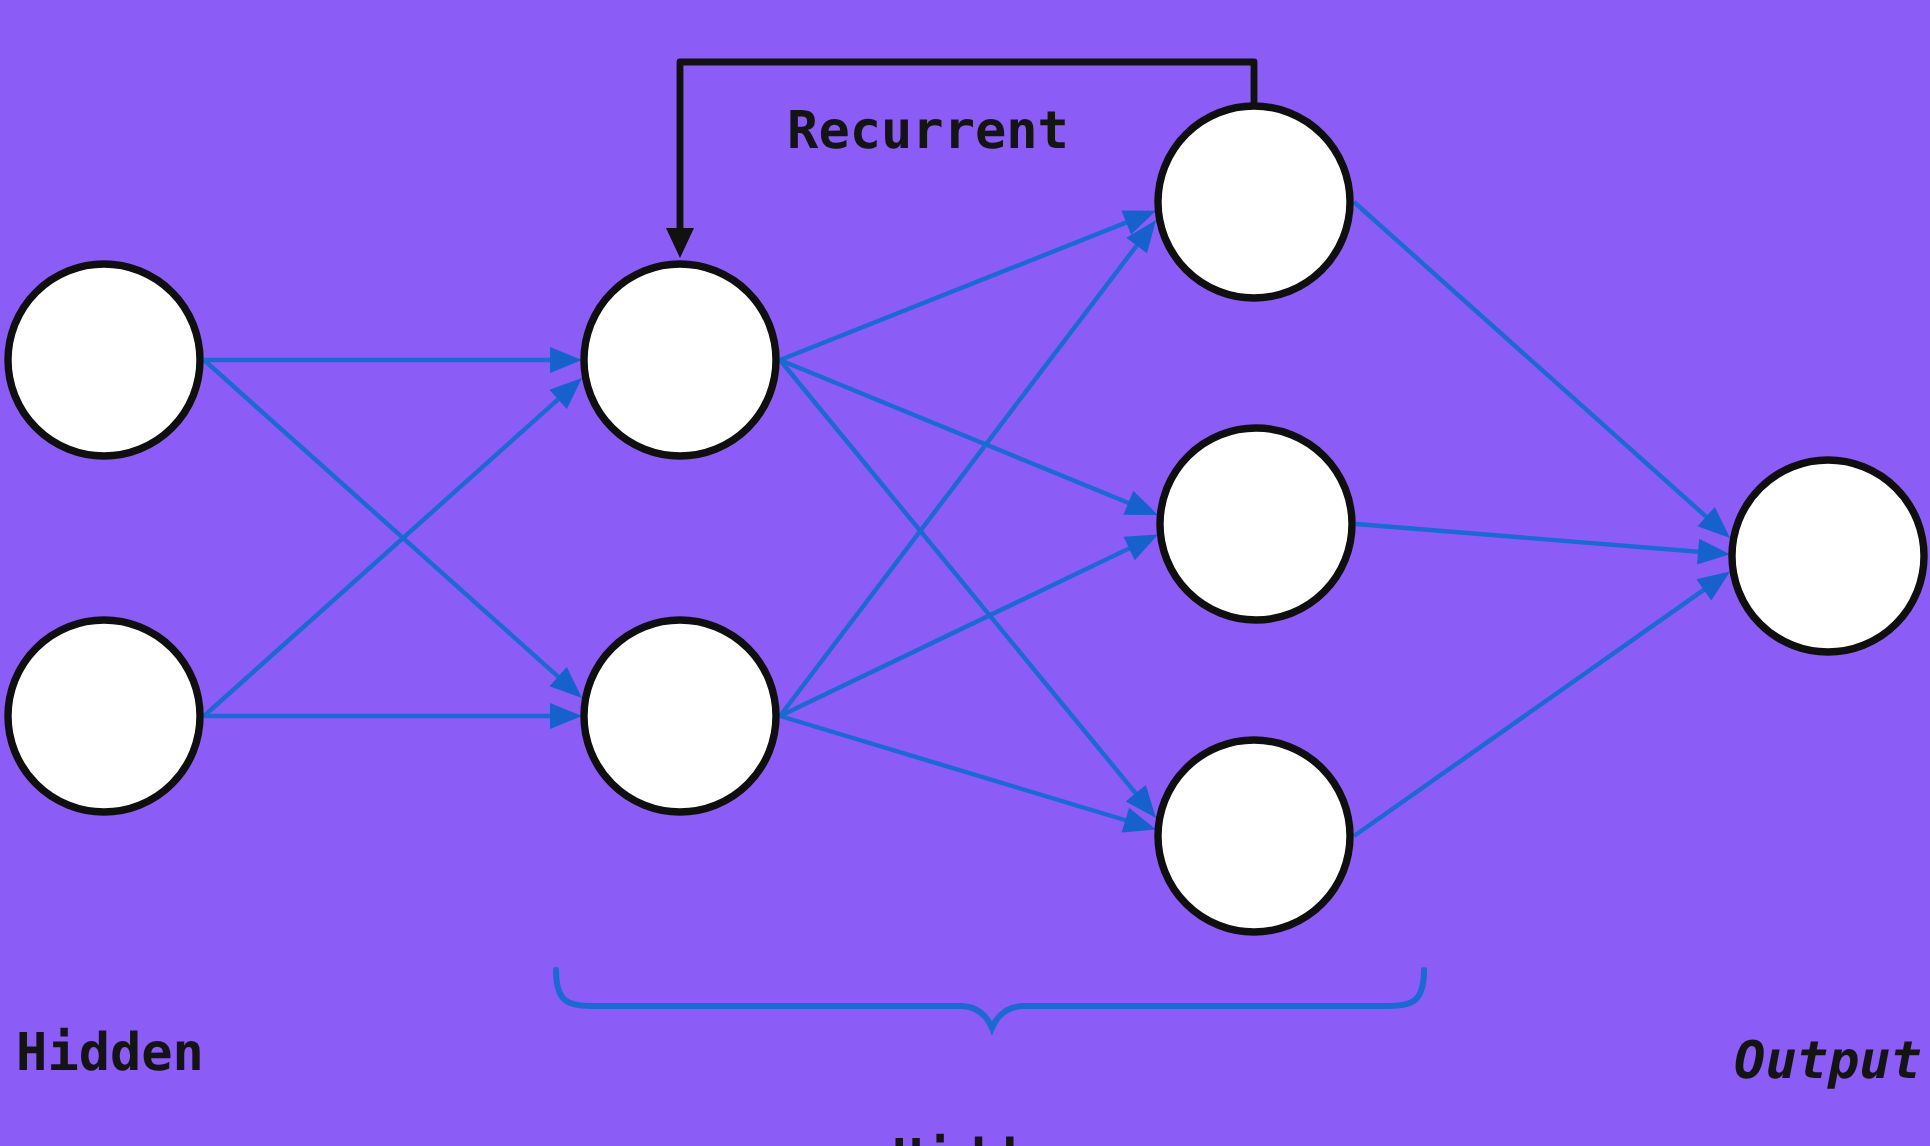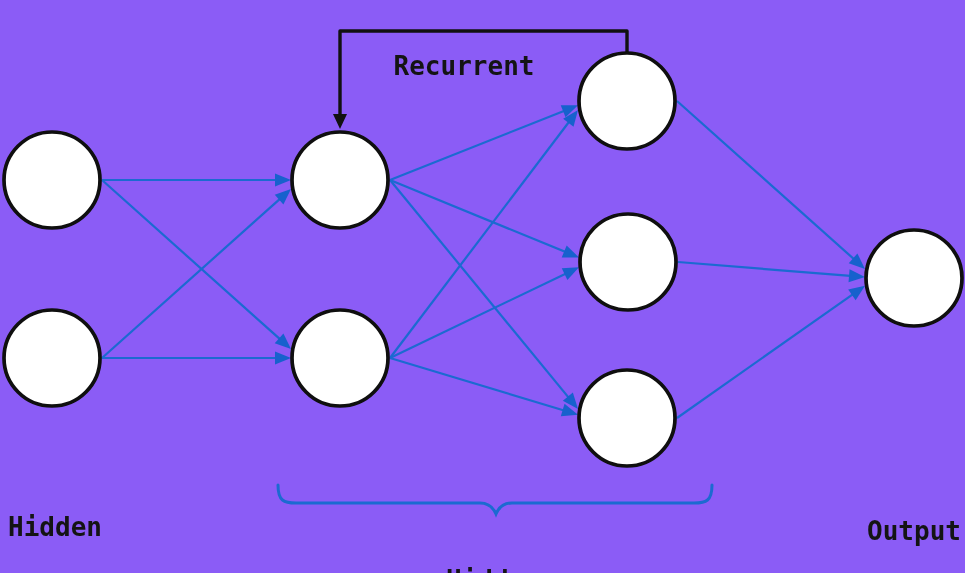--- a/index.html
+++ b/index.html
@@ -28,21 +28,21 @@
     line-height: 28px;
     color: #141414;
     text-align: center;
     transform: translateX(-50%);
     white-space: pre;
     user-select: none;
   }
   .recurrent-label { left: 464px; top: -4px; }
   .input-label     { left: 55px;  top: 513px; }
   .hidden-label    { left: 493px; top: 510px; }
-  .output-label    { left: 914px; top: 517px; }
+  .output-label    { left: 914px; top: 517px; font-style: italic; }
 </style>
 </head>
 <body>
 
 <div id="canvas">
 
   <svg id="net-svg" width="965" height="573" viewBox="0 0 965 573">
       <line x1="102" y1="180" x2="286" y2="180" stroke="#1b6ad1" stroke-width="2.2"></line>
       <polygon points="291,180 275,186.5 275,173.5" fill="#1761cd"></polygon>
       <line x1="102" y1="180" x2="287.2727620593291" y2="345.66717877262766" stroke="#1b6ad1" stroke-width="2.2"></line>

